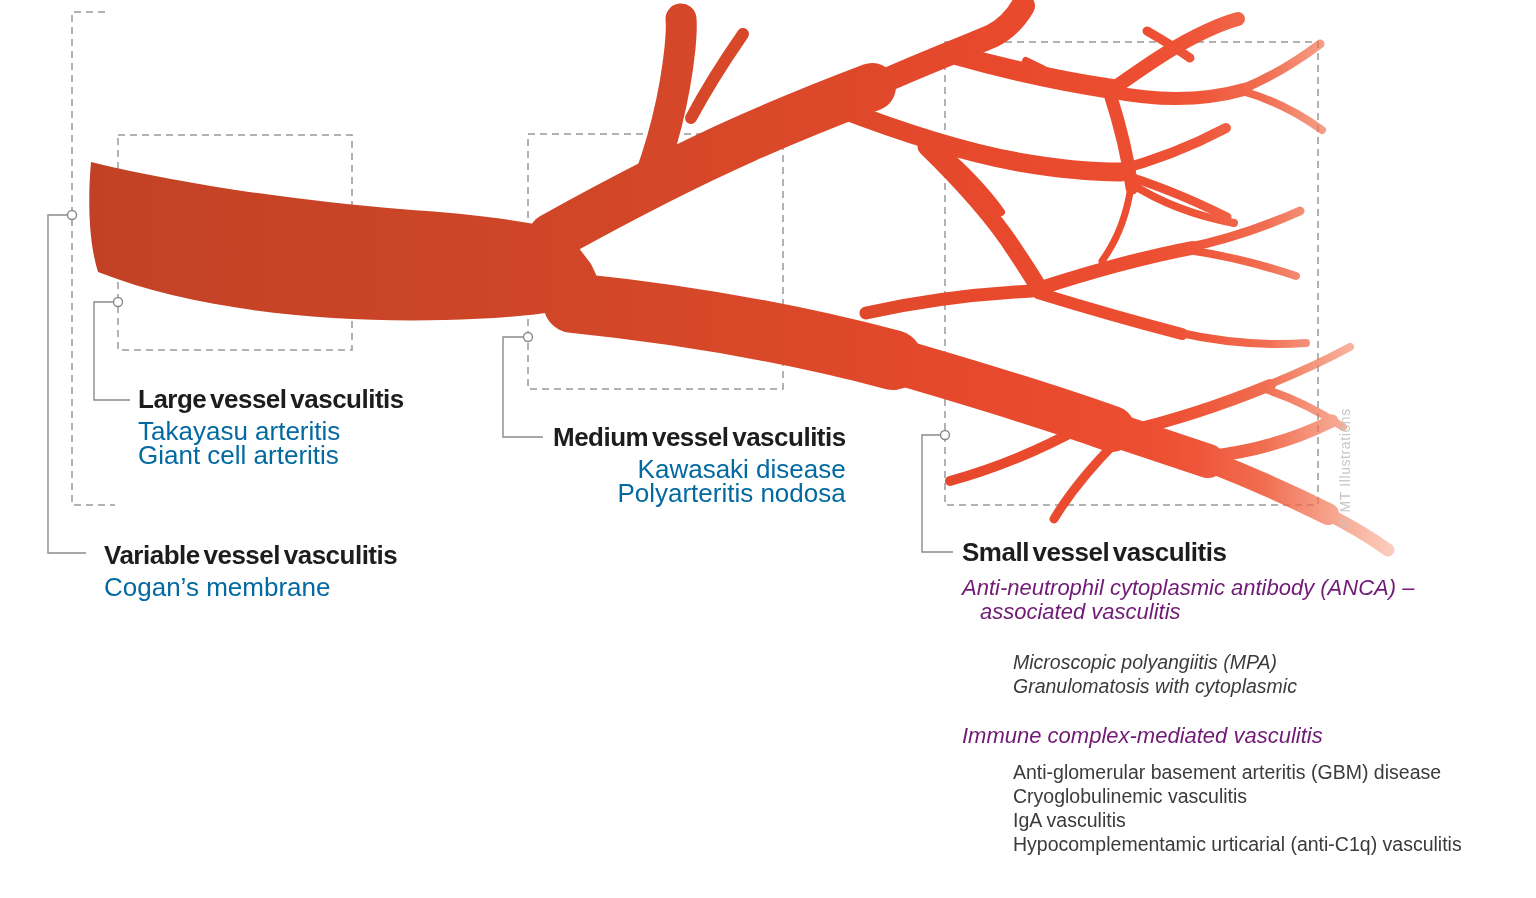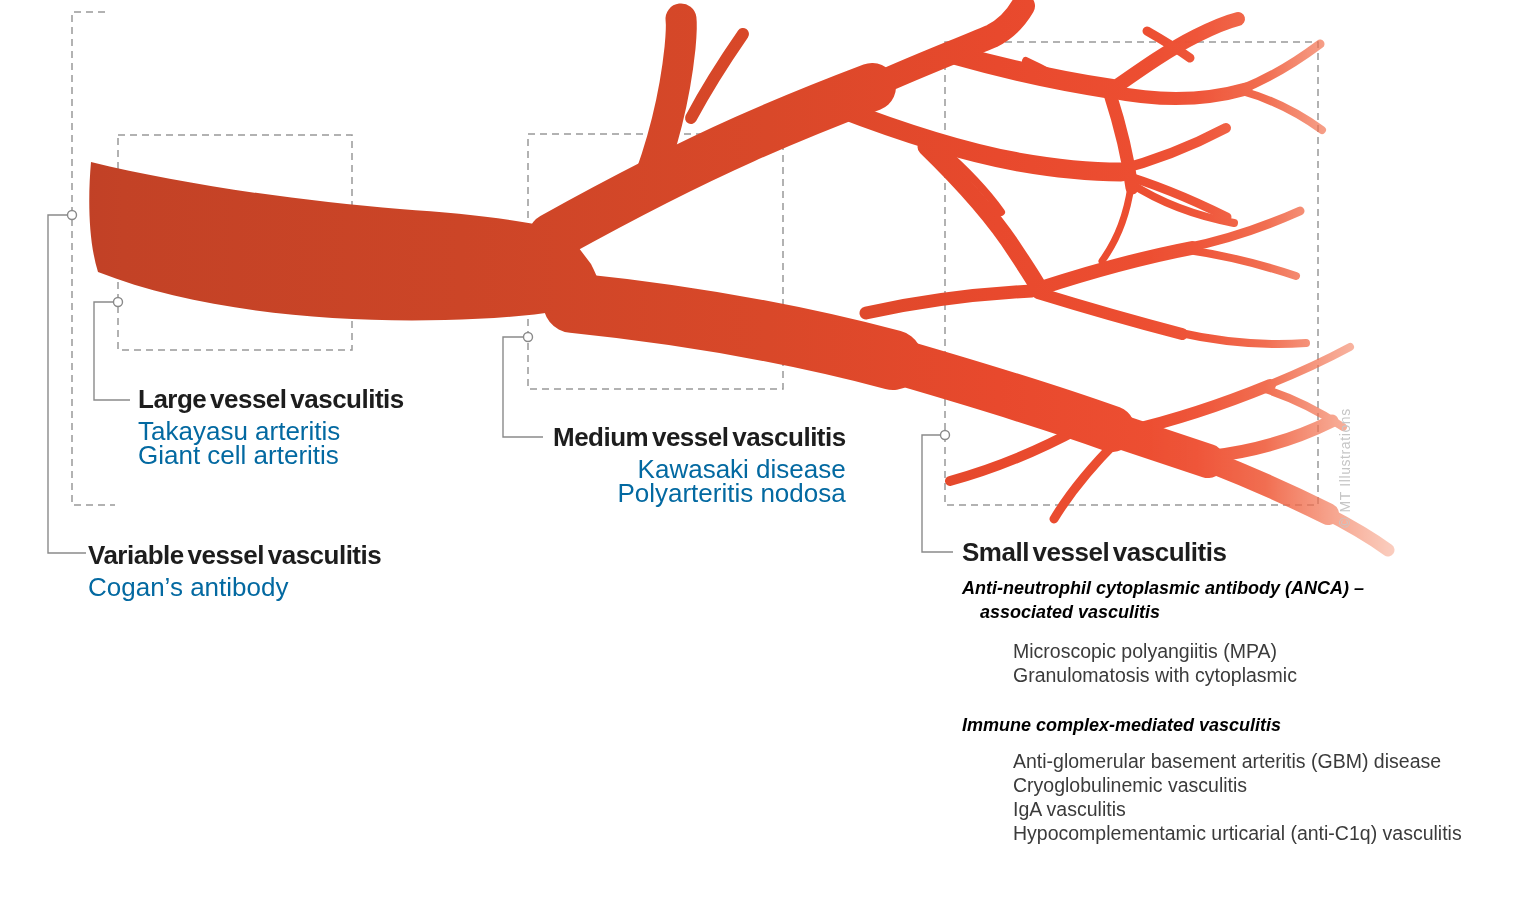--- a/index.html
+++ b/index.html
@@ -15,27 +15,27 @@
   .cat-title{
     font-size:26px;font-weight:700;line-height:26px;
     color:#1d1d1d;letter-spacing:-0.5px;word-spacing:-3px;
     white-space:nowrap;
   }
   .cat-items{margin-top:7px;}
   .cat-items div{
     font-size:26px;line-height:24px;color:#0369a1;white-space:nowrap;
   }
   .sub-title{
-    font-size:18px;line-height:24px;font-style:italic;color:#000000;white-space:nowrap;font-weight:bold;
+    font-size:22px;line-height:24px;font-style:italic;color:#701a75;white-space:nowrap;
   }
   .sub-title.first{margin-top:11px;}
   .sub-title.second-line{padding-left:18px;}
   .sub-items{margin-left:51px;}
   .sub-items div{font-size:19.5px;line-height:24px;color:#3b3b3b;white-space:nowrap;}
-  .gap-anca-list{margin-top:15px;}
+  .gap-anca-list{margin-top:26px;font-style:italic;}
   .gap-immune{margin-top:26px;}
   .gap-immune-list{margin-top:12px;}
   #watermark{
     position:absolute;left:1345px;top:468px;
     transform:translate(-50%,-50%) rotate(-90deg);
     font-size:14px;color:#c6c6c6;letter-spacing:0.6px;white-space:nowrap;
   }
 </style>
 </head>
 <body>
@@ -136,24 +136,24 @@
   </svg>
 
   <div class="label-block" style="left:138px;top:386px;">
     <div class="cat-title">Large vessel vasculitis</div>
     <div class="cat-items">
       <div>Takayasu arteritis</div>
       <div>Giant cell arteritis</div>
     </div>
   </div>
 
-  <div class="label-block" style="left:88px;top:542px;">
+  <div class="label-block" style="left:104px;top:542px;">
     <div class="cat-title">Variable vessel vasculitis</div>
     <div class="cat-items">
-      <div>Cogan’s antibody</div>
+      <div>Cogan’s membrane</div>
     </div>
   </div>
 
   <div class="label-block" style="left:553px;top:424px;text-align:right;">
     <div class="cat-title">Medium vessel vasculitis</div>
     <div class="cat-items">
       <div>Kawasaki disease</div>
       <div>Polyarteritis nodosa</div>
     </div>
   </div>

